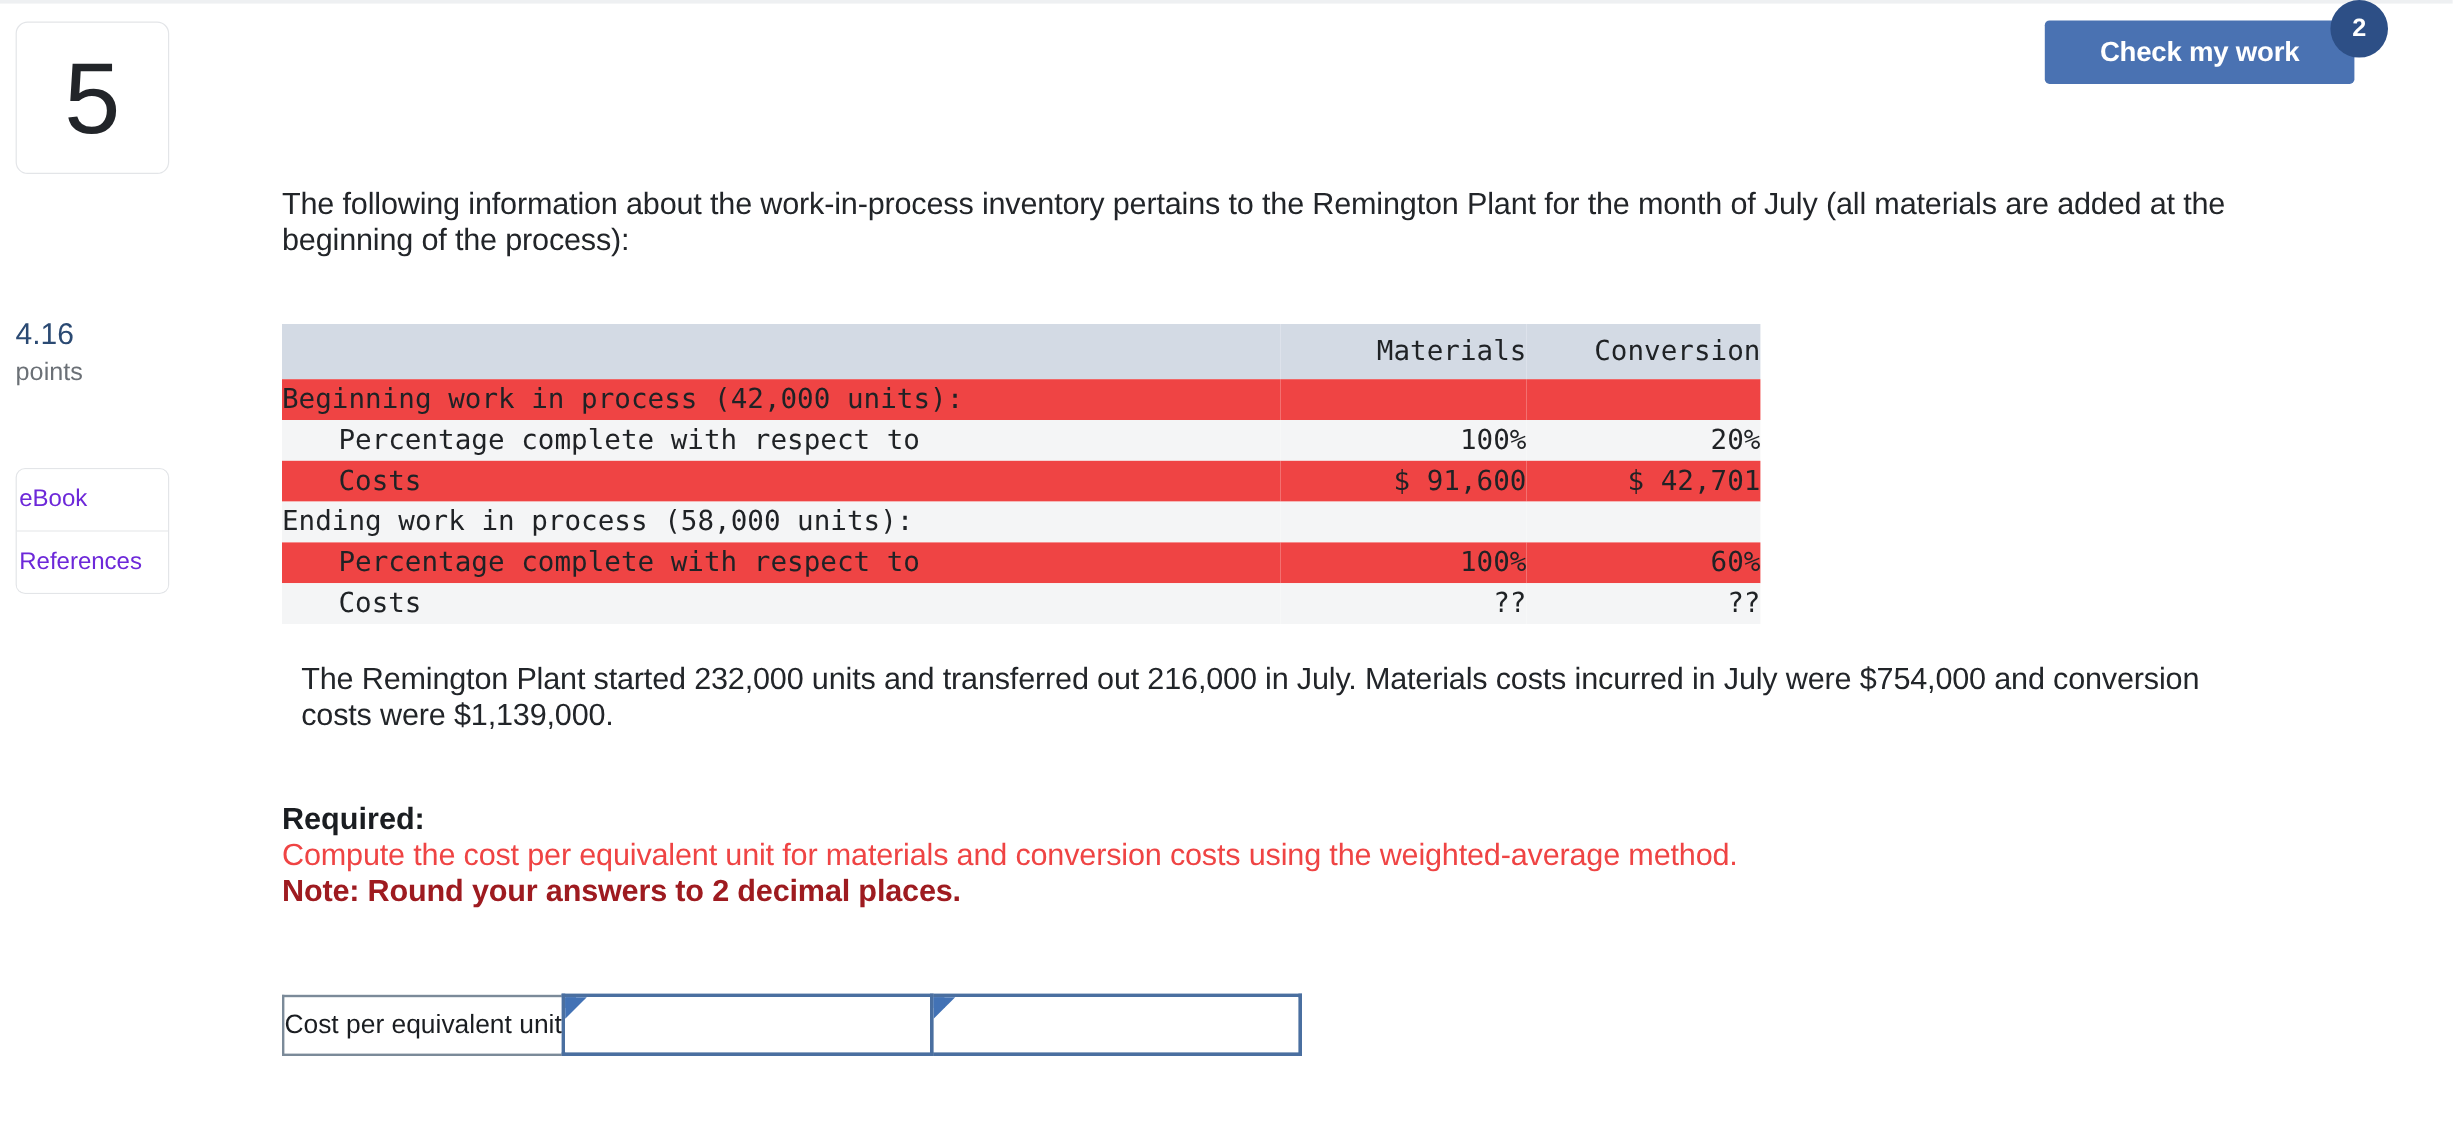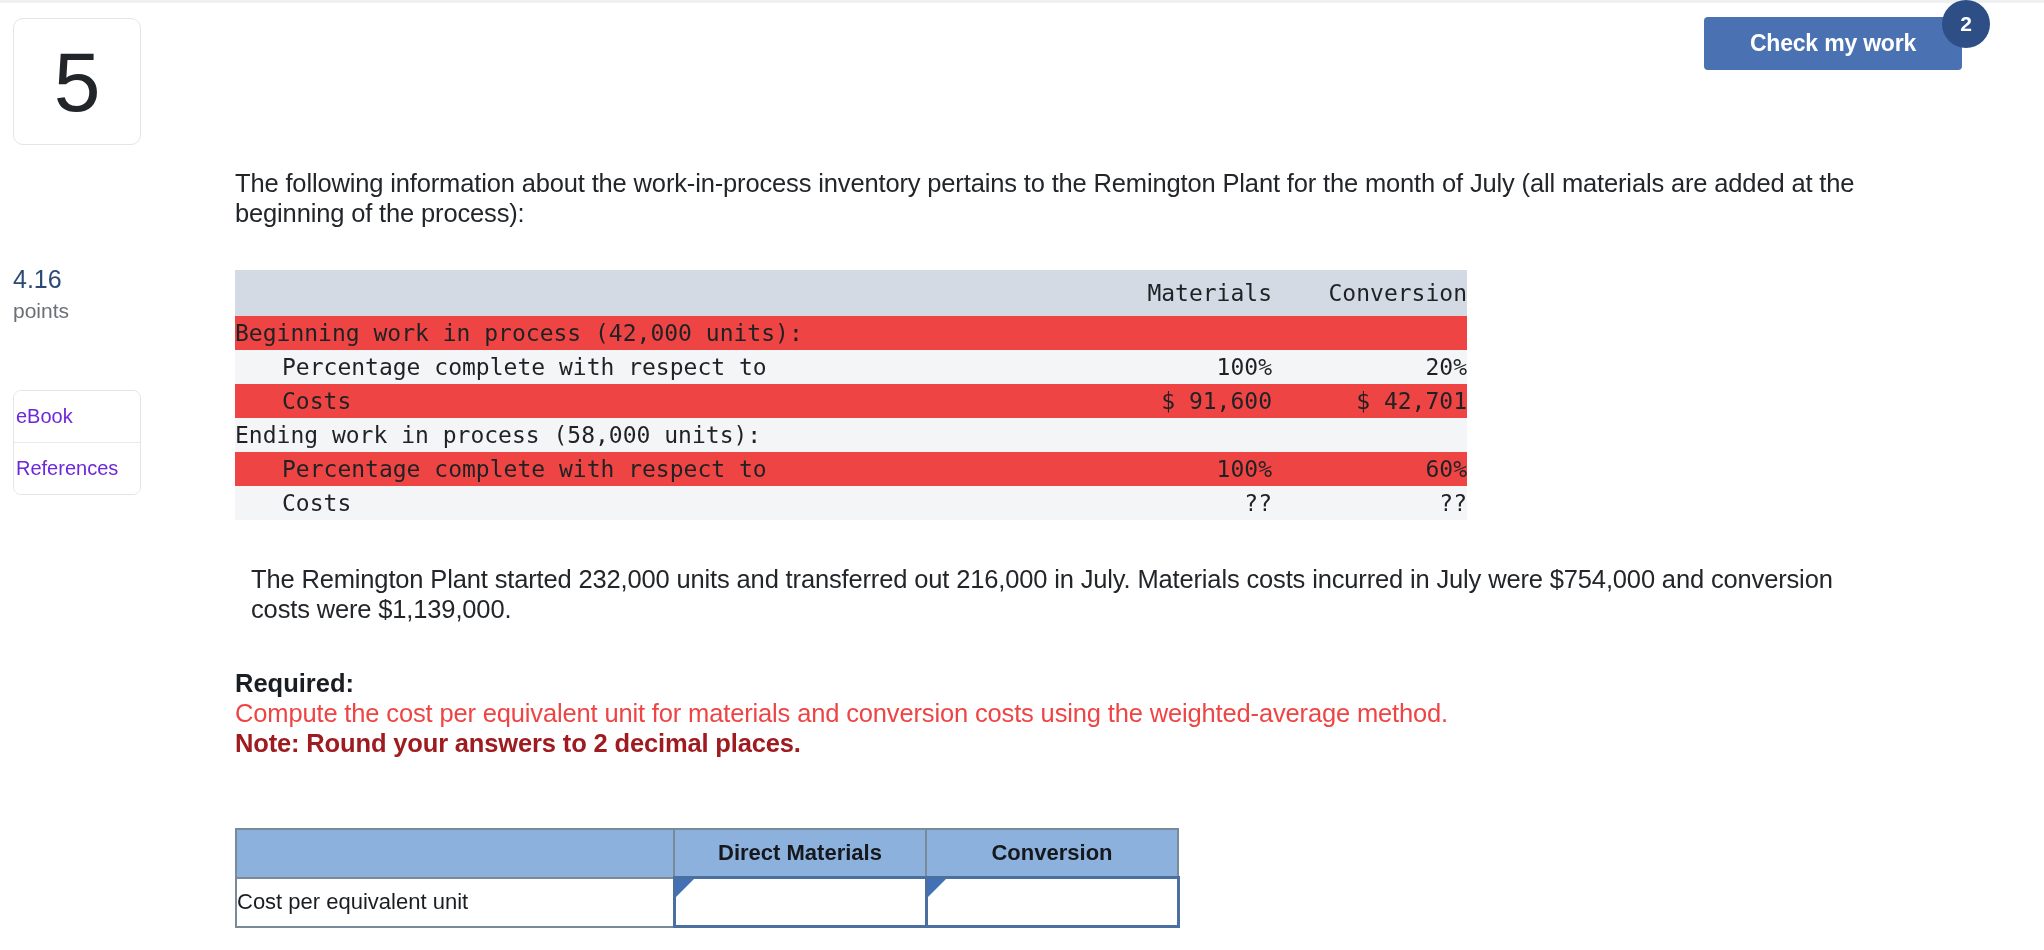--- a/index.html
+++ b/index.html
@@ -132,21 +132,20 @@
     position: absolute;
     left: 235px;
     top: 0;
     width: 1760px;
   }
   .para {
     font-size: 25.5px;
     line-height: 1.18;
     color: #222529;
     letter-spacing: -0.15px;
-    margin-top: 13px;
   }
   .para-intro {
     position: absolute;
     left: 0;
     top: 155px;
     width: 1700px;
   }
   .para-second {
     position: absolute;
     left: 16px;
@@ -362,25 +361,20 @@
 
   <div class="required-block">
     <div class="req-title">Required:</div>
     <div class="req-body">Compute the cost per equivalent unit for materials and conversion costs using the weighted-average method.</div>
     <div class="req-note">Note: Round your answers to 2 decimal places.</div>
   </div>
 
   <table class="ans-table">
     <tbody>
       <tr>
-        <th class="ans-hdr-blank"></th>
-        <th class="ans-hdr">Direct Materials</th>
-        <th class="ans-hdr">Conversion</th>
-      </tr>
-      <tr>
         <td class="ans-rowlabel">Cost per equivalent unit</td>
         <td class="ans-input-cell">
           <span class="corner-flag"></span>
           <input class="ans-input" type="text" value="" style="">
         </td>
         <td class="ans-input-cell">
           <span class="corner-flag"></span>
           <input class="ans-input" type="text" value="" style="">
         </td>
       </tr>

